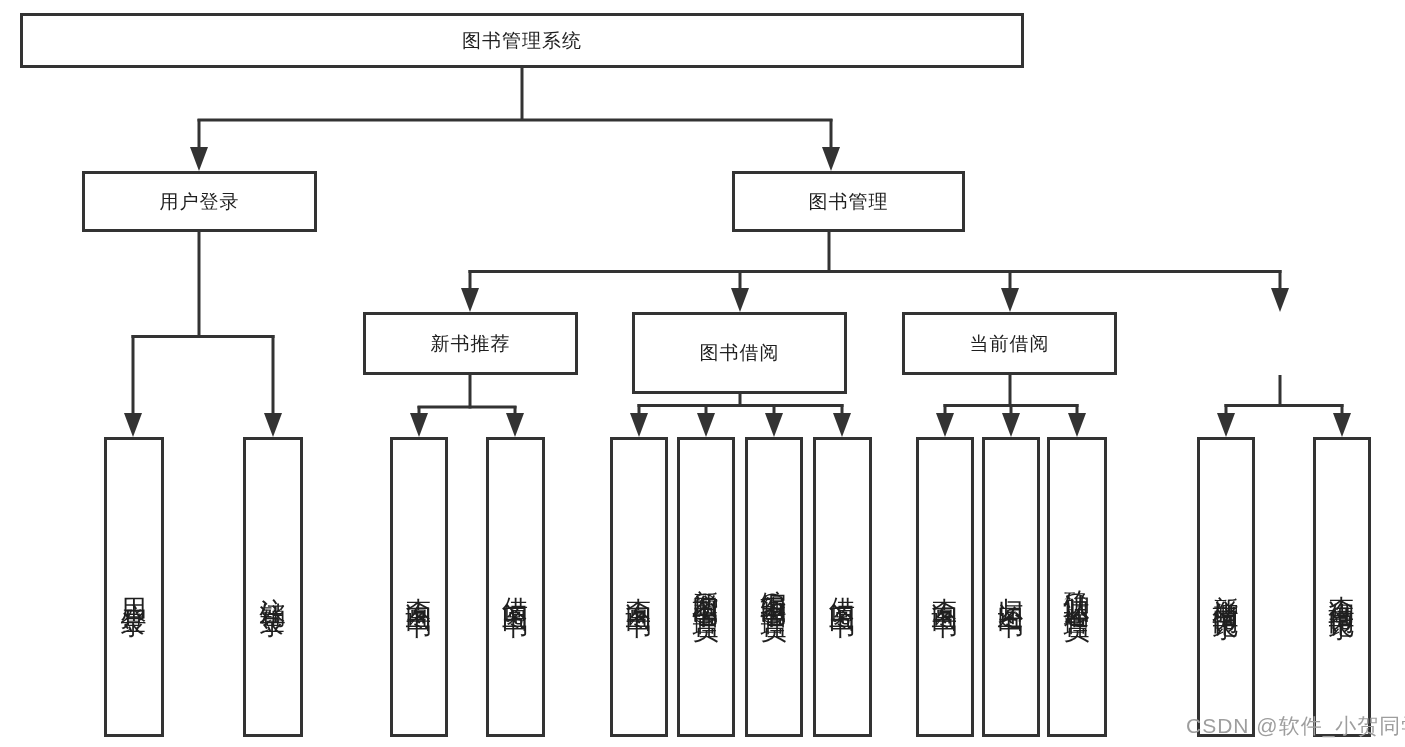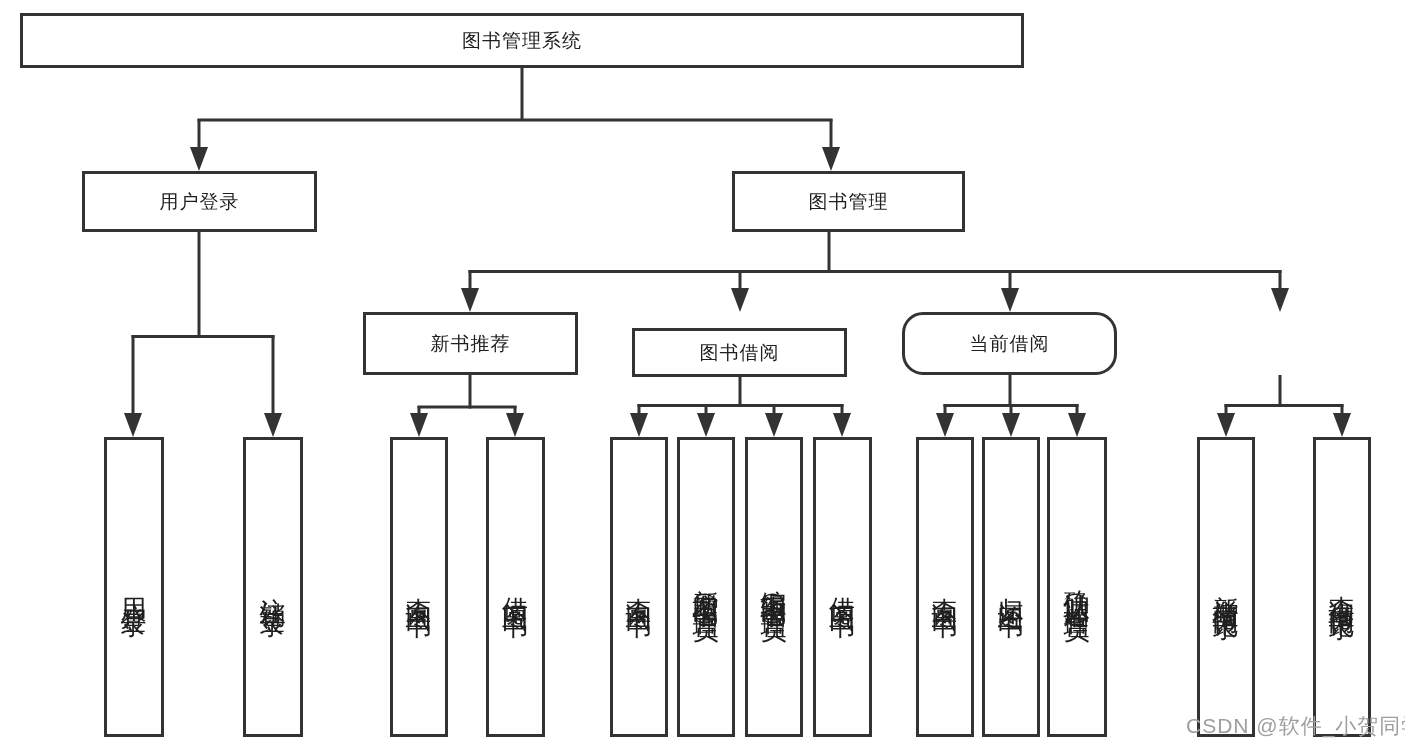--- a/index.html
+++ b/index.html
@@ -23,22 +23,22 @@
   .leaf span{
     writing-mode:vertical-rl;text-orientation:mixed;
     font-size:26px;line-height:1;letter-spacing:5px;white-space:nowrap;
   }
   .leaf.long span{letter-spacing:4px;}
   
   .n-root{left:20px;top:13px;width:1004px;height:55px;}
   .n-user{left:82px;top:171px;width:235px;height:61px;}
   .n-book{left:712px;top:171px;width:233px;height:61px;margin-left:20px;}
   .n-h0{left:363px;top:312px;width:215px;height:63px;}
-  .n-h1{left:632px;top:328px;width:215px;height:49px;}
-  .n-h2{left:902px;top:312px;width:215px;height:63px;border-radius:21px;}
+  .n-h1{left:632px;top:312px;width:215px;height:82px;}
+  .n-h2{left:902px;top:312px;width:215px;height:63px;}
   .n-h3{left:1173px;top:312px;width:215px;height:63px;}
   
   .l-user0{left:104px;top:437px;width:60px;height:300px;}
   .l-user1{left:243px;top:437px;width:60px;height:300px;}
   .l-nb0{left:390px;top:437px;width:58px;height:300px;}
   .l-nb1{left:486px;top:437px;width:59px;height:300px;}
   .l-bb0{left:610px;top:437px;width:58px;height:300px;}
   .l-bb1{left:677px;top:437px;width:58px;height:300px;}
   .l-bb2{left:745px;top:437px;width:58px;height:300px;}
   .l-bb3{left:813px;top:437px;width:59px;height:300px;}

